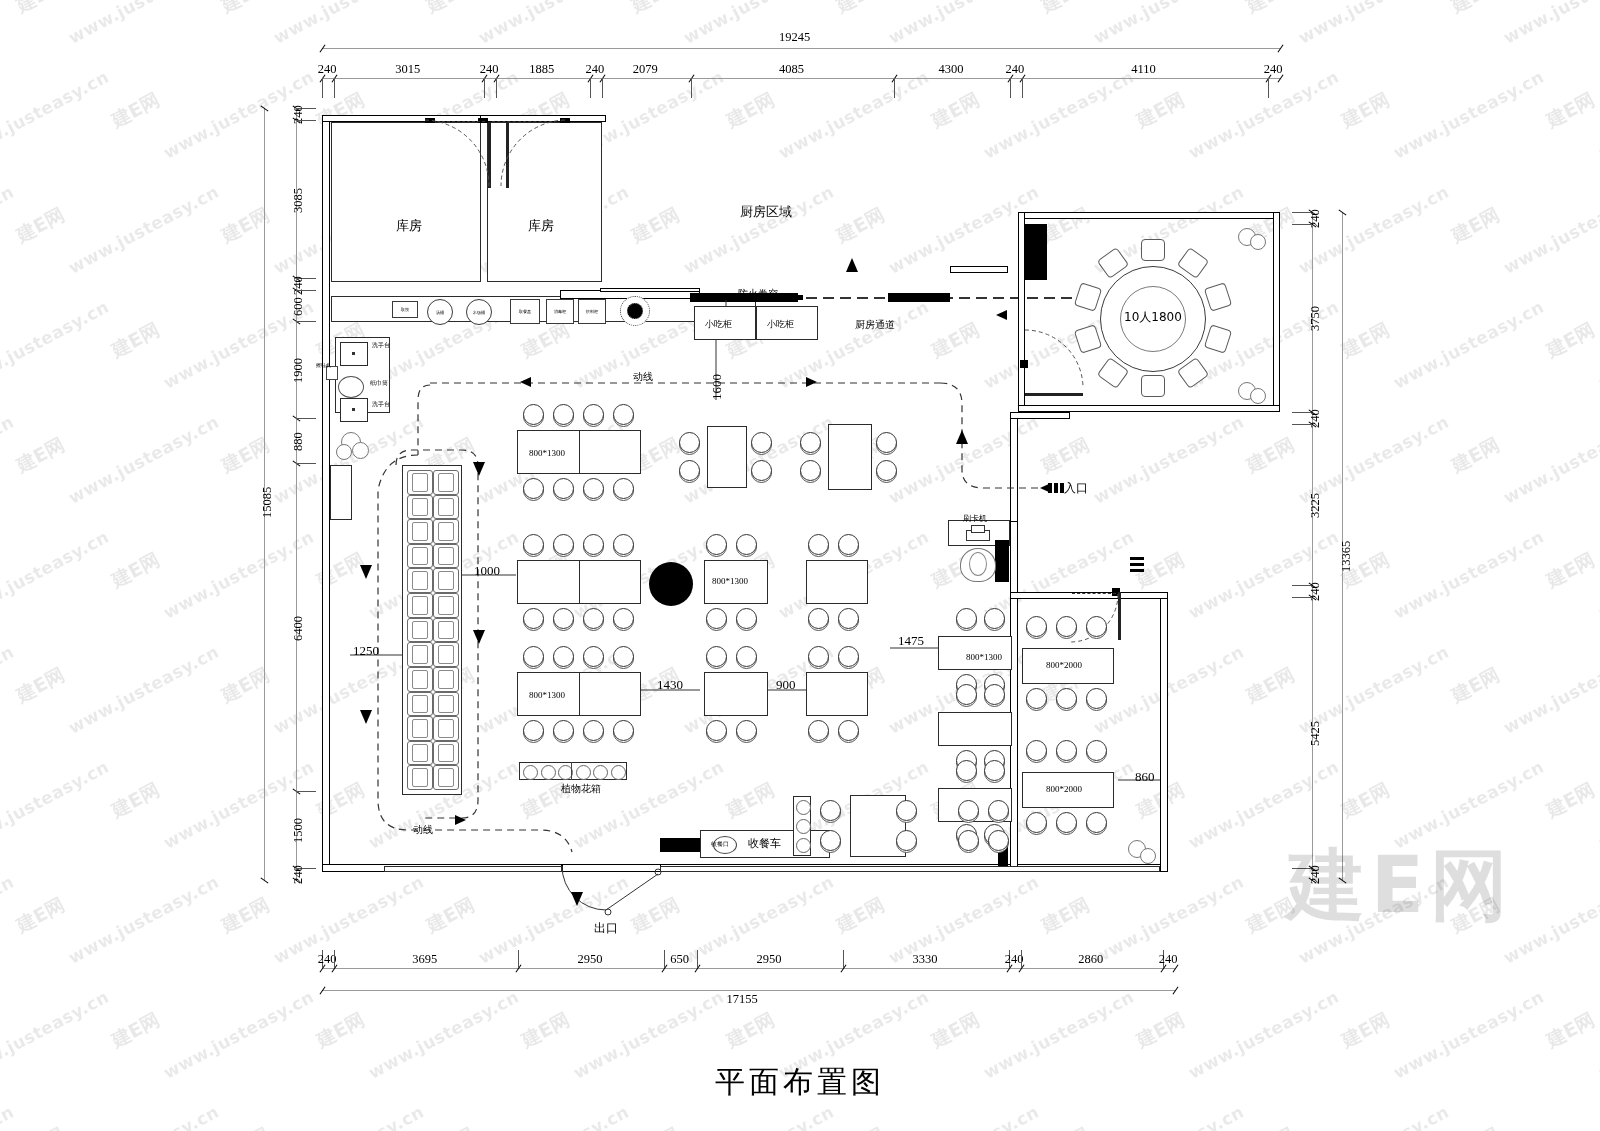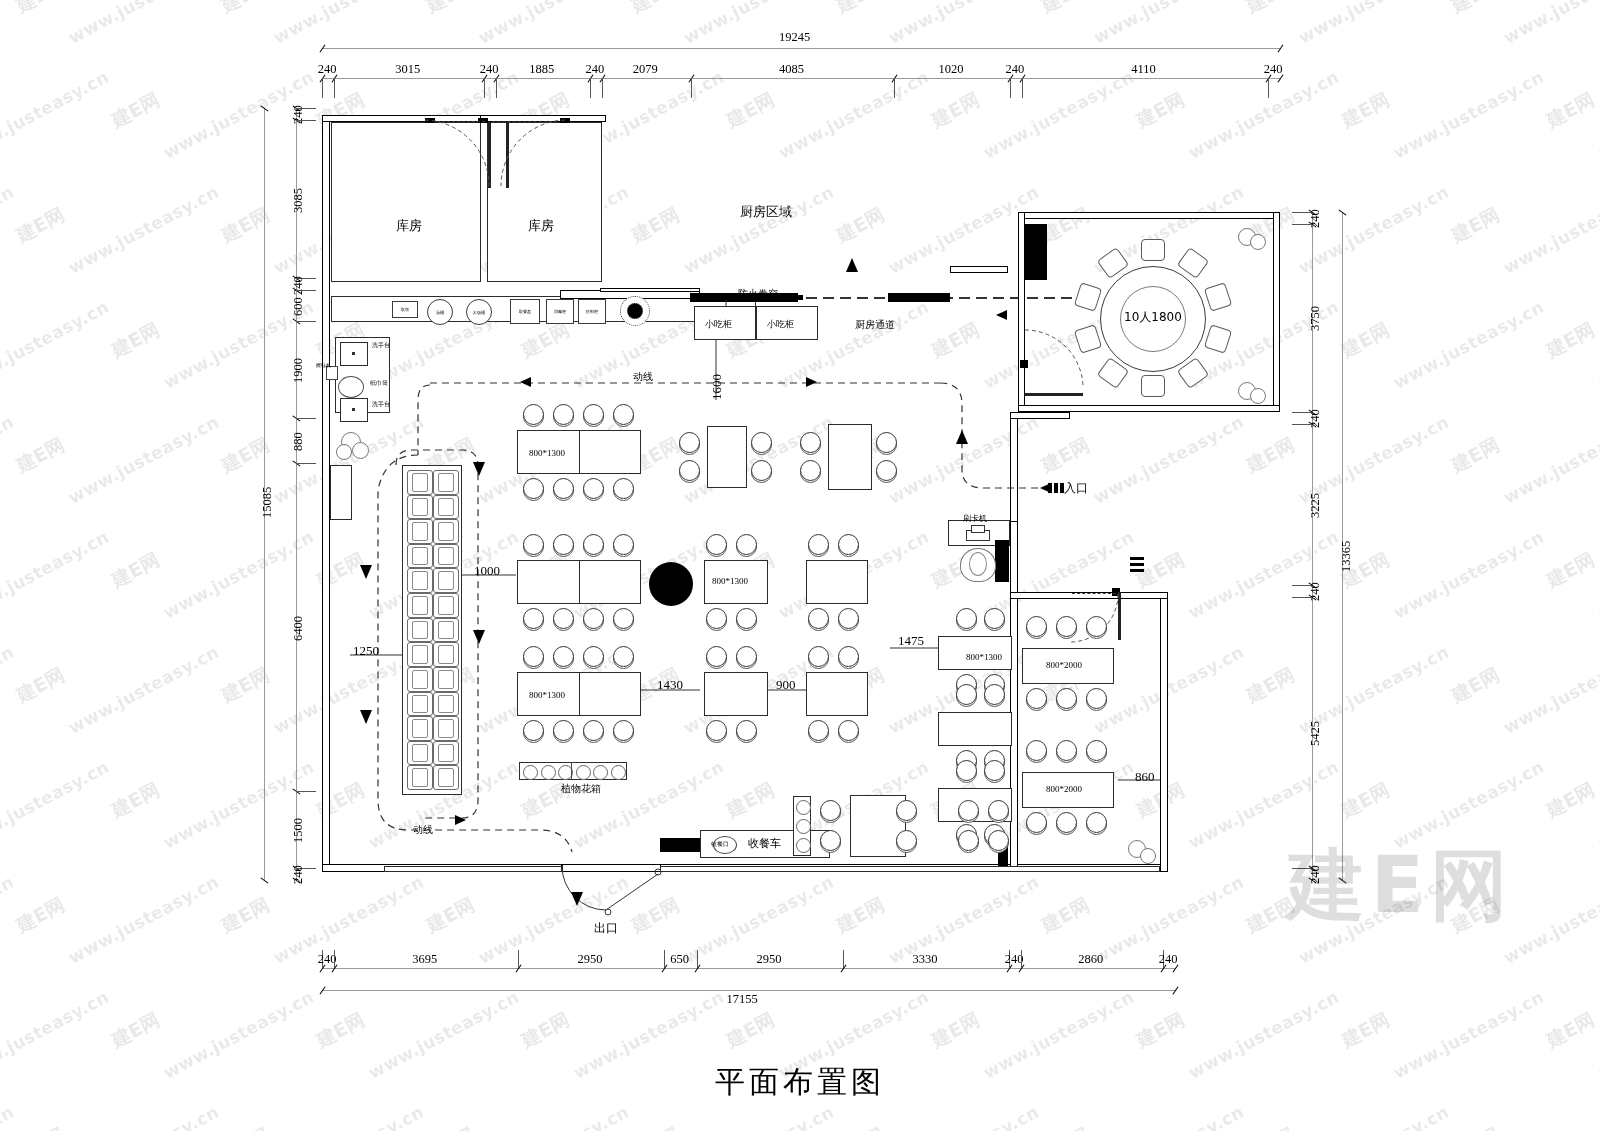--- a/index.html
+++ b/index.html
@@ -274,21 +274,21 @@
       <div class="extv" style="left: 589.742px; top: 78px; height: 20px;"></div>
       <div class="dimtxt" style="left: 585.514px; top: 62px;">240</div>
       <div class="dimtick" style="left: 597.686px; top: 78px;"></div>
       <div class="extv" style="left: 601.686px; top: 78px; height: 20px;"></div>
       <div class="dimtxt" style="left: 632.751px; top: 62px;">2079</div>
       <div class="dimtick" style="left: 687.017px; top: 78px;"></div>
       <div class="extv" style="left: 691.017px; top: 78px; height: 20px;"></div>
       <div class="dimtxt" style="left: 779.064px; top: 62px;">4085</div>
       <div class="dimtick" style="left: 890.312px; top: 78px;"></div>
       <div class="extv" style="left: 894.312px; top: 78px; height: 20px;"></div>
-      <div class="dimtxt" style="left: 938.441px; top: 62px;">1020</div>
+      <div class="dimtxt" style="left: 938.441px; top: 62px;">4300</div>
       <div class="dimtick" style="left: 1005.77px; top: 78px;"></div>
       <div class="extv" style="left: 1009.77px; top: 78px; height: 20px;"></div>
       <div class="dimtxt" style="left: 1005.54px; top: 62px;">240</div>
       <div class="dimtick" style="left: 1017.71px; top: 78px;"></div>
       <div class="extv" style="left: 1021.71px; top: 78px; height: 20px;"></div>
       <div class="dimtxt" style="left: 1131.28px; top: 62px;">4110</div>
       <div class="dimtick" style="left: 1264.06px; top: 78px;"></div>
       <div class="extv" style="left: 1268.06px; top: 78px; height: 20px;"></div>
       <div class="dimtxt" style="left: 1263.83px; top: 62px;">240</div>
       <div class="dimtick" style="left: 1276px; top: 78px;"></div>

